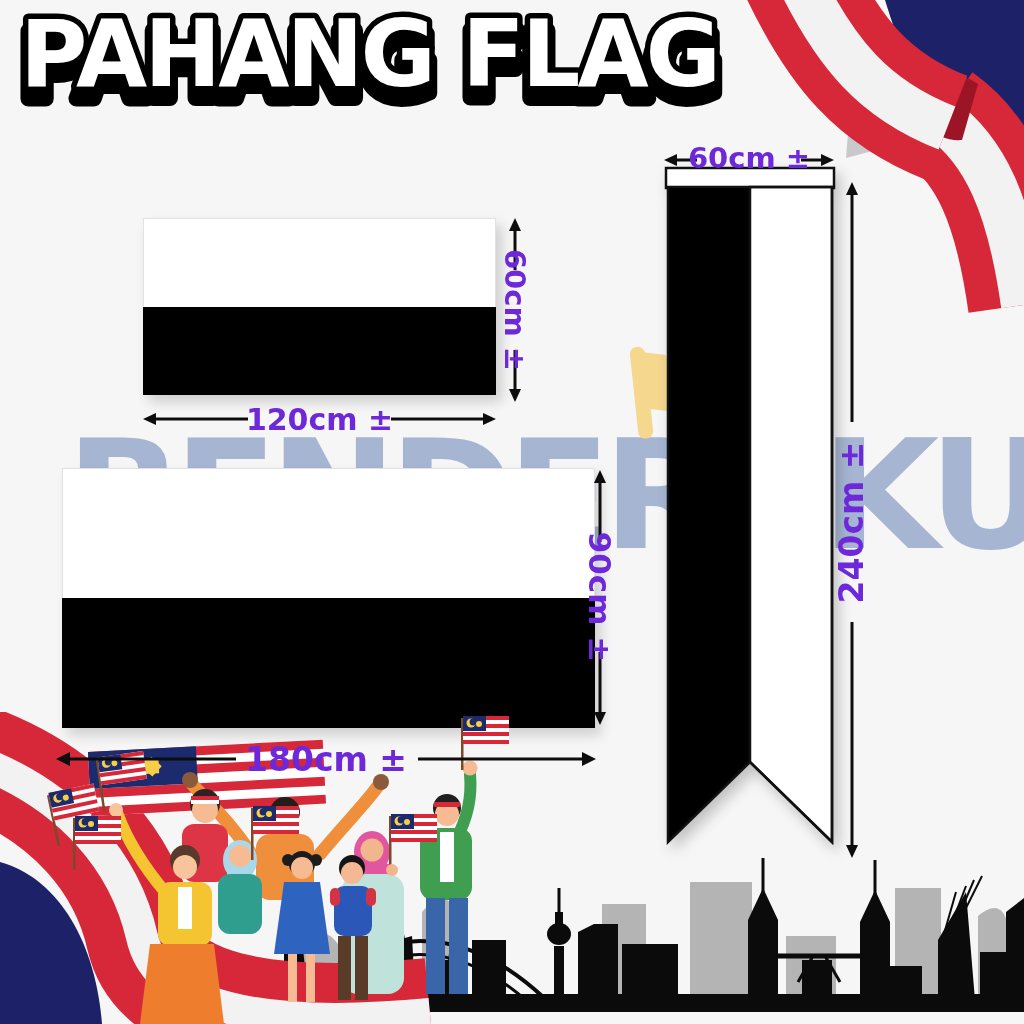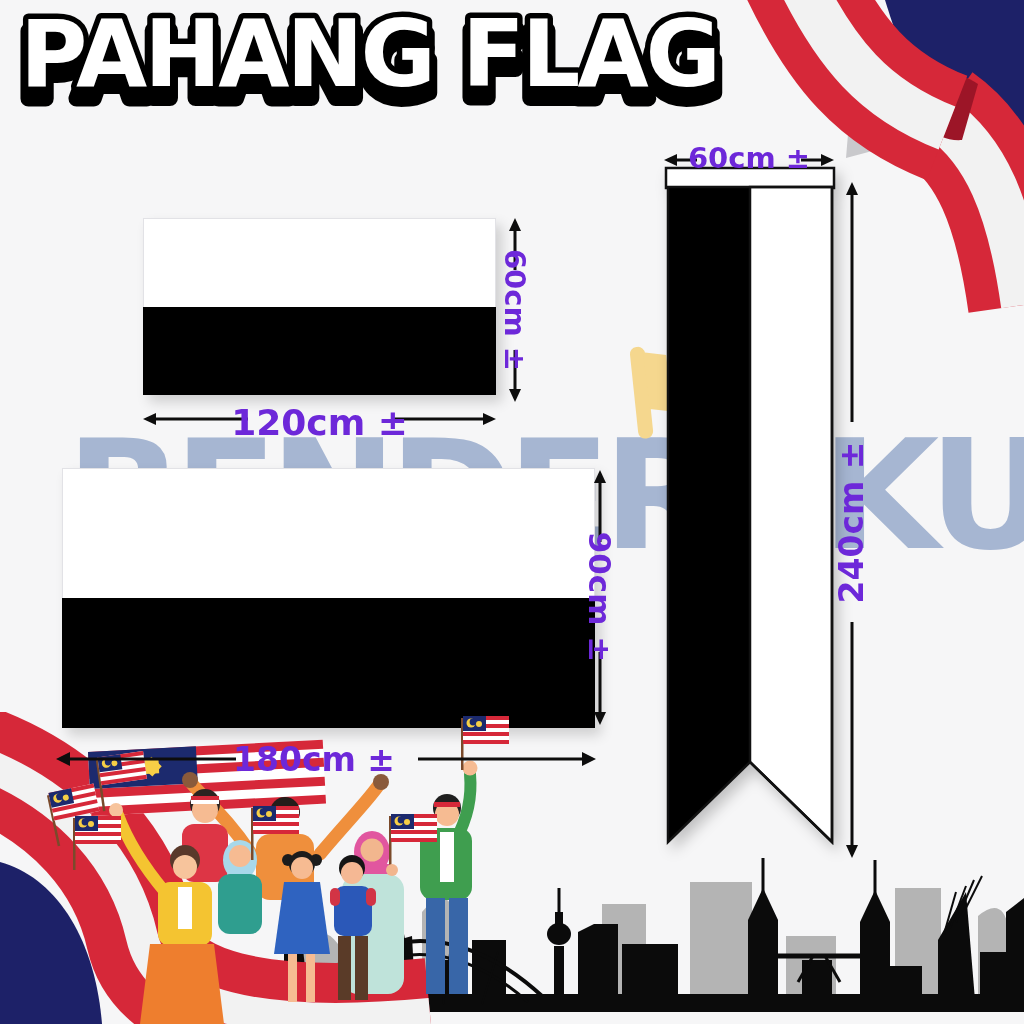--- a/index.html
+++ b/index.html
@@ -19,21 +19,21 @@
   
   #flag-vertical{left:660px;top:158px;z-index:2;
     filter:drop-shadow(5px 7px 7px rgba(0,0,0,.22));}
   
   .dim-svg{z-index:4;overflow:visible;}
   .dim-label{z-index:4;font-weight:bold;color:#6d28d9;white-space:nowrap;}
   .dim-label.h{text-align:center;}
   .dim-label.v{display:flex;align-items:center;justify-content:center;}
   .rot90{transform:rotate(90deg);white-space:nowrap;}
   .rotm90{transform:rotate(-90deg);white-space:nowrap;}
-  .fs29{font-size:29px;} .fs30{font-size:36px;} .fs31{font-size:31px;} .fs33{font-size:33px;}
+  .fs29{font-size:29px;} .fs30{font-size:30px;} .fs31{font-size:31px;} .fs33{font-size:33px;}
   
   #title-svg{left:10px;top:-2px;z-index:3;}
   #ribbon-tr{left:700px;top:0;z-index:2;}
   #people{left:0;top:712px;z-index:3;}
   #skyline{left:250px;top:848px;z-index:2;}
   #yellow-flag{left:626px;top:340px;z-index:1;}
 </style>
 </head>
 <body>
 
@@ -111,21 +111,21 @@
   <div class="abs dim-label v" style="left:582px;top:542px;width:36px;height:110px;">
     <span class="rot90 fs31">90cm ±</span>
   </div>
 
   <svg class="abs dim-svg" style="left:56px;top:748px;" width="540" height="22">
     <line x1="5" y1="11" x2="180" y2="11" stroke="#0d0d0d" stroke-width="3.2"></line>
     <line x1="362" y1="11" x2="535" y2="11" stroke="#0d0d0d" stroke-width="3.2"></line>
     <polygon points="0,11 14,4 14,18" fill="#0d0d0d"></polygon>
     <polygon points="540,11 526,4 526,18" fill="#0d0d0d"></polygon>
   </svg>
-  <div class="abs dim-label h fs33" style="left:44px;top:740px;width:540px;">180cm ±</div>
+  <div class="abs dim-label h fs33" style="left:56px;top:740px;width:540px;">180cm ±</div>
 
   <svg class="abs dim-svg" style="left:664px;top:150px;" width="170" height="20">
     <line x1="5" y1="10" x2="33" y2="10" stroke="#0d0d0d" stroke-width="3"></line>
     <line x1="137" y1="10" x2="165" y2="10" stroke="#0d0d0d" stroke-width="3"></line>
     <polygon points="0,10 13,4 13,16" fill="#0d0d0d"></polygon>
     <polygon points="170,10 157,4 157,16" fill="#0d0d0d"></polygon>
   </svg>
   <div class="abs dim-label h fs29" style="left:664px;top:141px;width:170px;">60cm ±</div>
 
   <svg class="abs dim-svg" style="left:842px;top:182px;" width="20" height="676">

